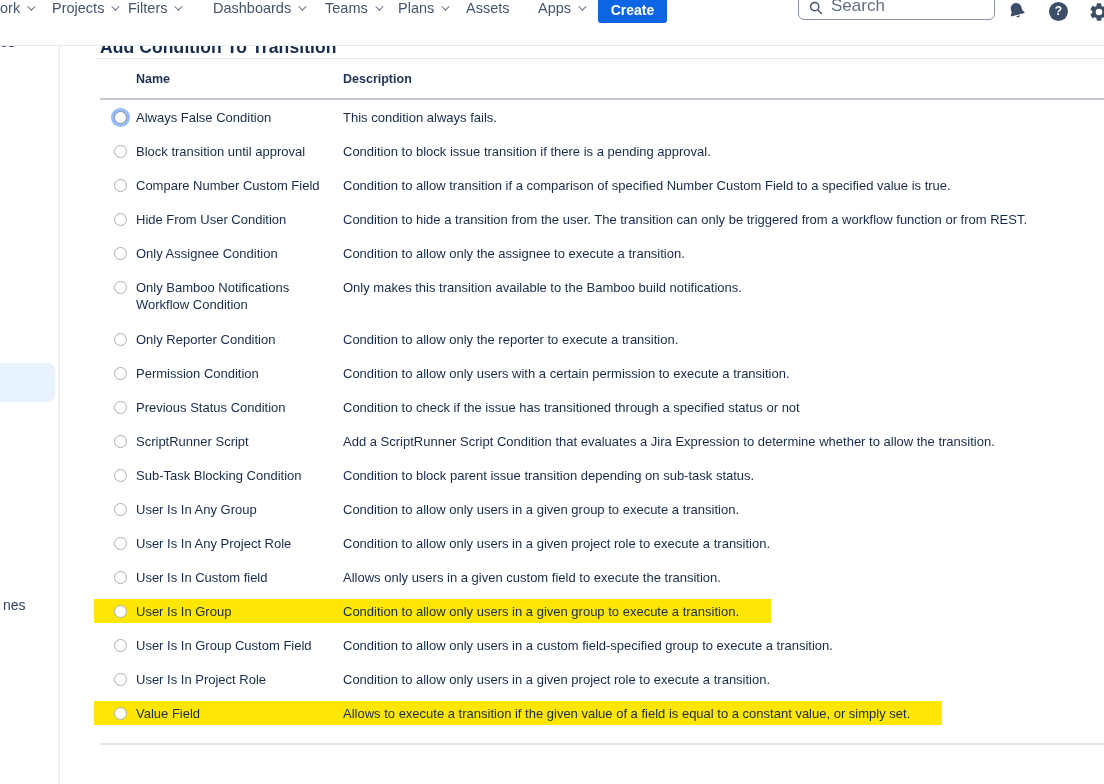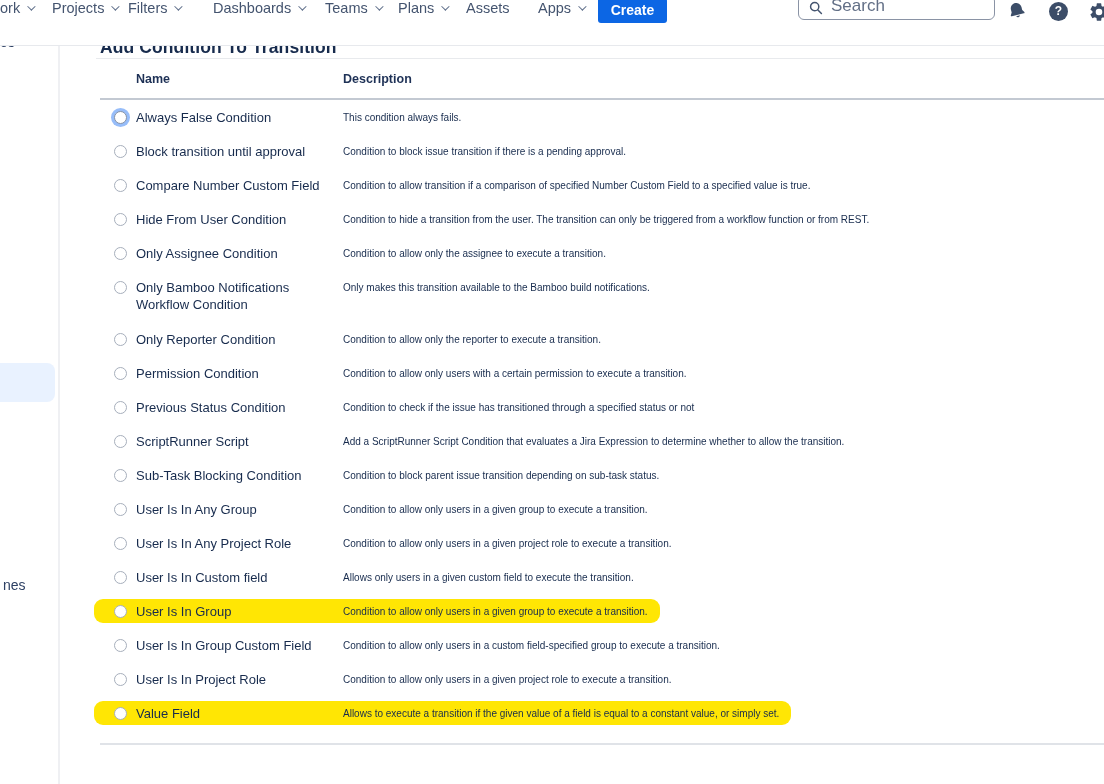--- a/index.html
+++ b/index.html
@@ -66,51 +66,51 @@
     position: absolute; top: 34px; left: 0; bottom: 0; width: 60px;
     background: #fff; border-right: 2px solid #EFF0F3; z-index: 4;
   }
   .sidebar-selected {
     position: absolute; left: 0; top: 329px; width: 55px; height: 39px;
     background: var(--selected-blue); border-radius: 0 8px 8px 0; cursor: pointer;
   }
   .sidebar-frag {
     position: absolute; font-size: 14px; color: #2E4164; white-space: nowrap; cursor: pointer;
   }
-  .sidebar-frag:nth-of-type(2){ left: 3px; top: 543px; }
+  .sidebar-frag:nth-of-type(2){ left: 3px; top: 563px; }
   .sidebar-frag:nth-of-type(3){ left: 1px; top: 705px; }
 
   
   .main { position: absolute; top: 34px; left: 0; right: 0; bottom: 0; background: #fff; }
   .page-title {
     position: absolute; left: 100px; top: 3px; font-size: 17.5px; font-weight: 700;
     color: #172B4D; letter-spacing: .1px;
   }
   .title-rule { position: absolute; left: 96px; right: 0; top: 24px; height: 1px; background: #E8EAED; }
 
   .cond-table { position: absolute; left: 100px; right: 0; top: 38px; }
   .thead { display: flex; height: 28px; align-items: flex-start; border-bottom: 2px solid #C3C9D2; }
   .th { font-size: 12.5px; font-weight: 700; color: #1E3156; }
   .th-name { margin-left: 36px; width: 207px; flex: none; }
 
   .row { min-height: 34px; display: flex; align-items: center; }
   .row-inner {
     display: flex; align-items: center; min-height: 24px;
     margin-left: -6px; padding-left: 20px; width: fit-content;
   }
-  .row.highlighted .row-inner { background: var(--hl-yellow); padding-right: 12px; border-radius: 9px; }
+  .row.highlighted .row-inner { background: var(--hl-yellow); padding-right: 32px; }
   .row-inner.top-align { align-items: flex-start; padding-top: 0; }
   .row-inner.top-align .radio { margin-top: 2px; }
   .radio {
     flex: none; width: 13px; height: 13px; margin-right: 9px;
     border: 1.7px solid #A7AFBC; border-radius: 50%; background: #fff; cursor: pointer;
   }
   .radio.focused { border-color: #8793A5; box-shadow: 0 0 0 3px #97BDF9; }
   .cell-name { width: 207px; flex: none; font-size: 13px; line-height: 17px; color: #172B4D; padding-right: 10px; }
-  .cell-desc { font-size: 10px; line-height: 17px; color: #172B4D; white-space: nowrap; }
+  .cell-desc { font-size: 13px; line-height: 17px; color: #172B4D; white-space: nowrap; }
   .bottom-rule { margin-top: 13px; height: 2px; background: #E0E3E8; }
 </style>
 </head>
 <body>
 
 <header class="topnav">
   <nav id="nav-menu">
       <span class="nav-item">
         <span>ork</span>
         <span class="chev"></span>

